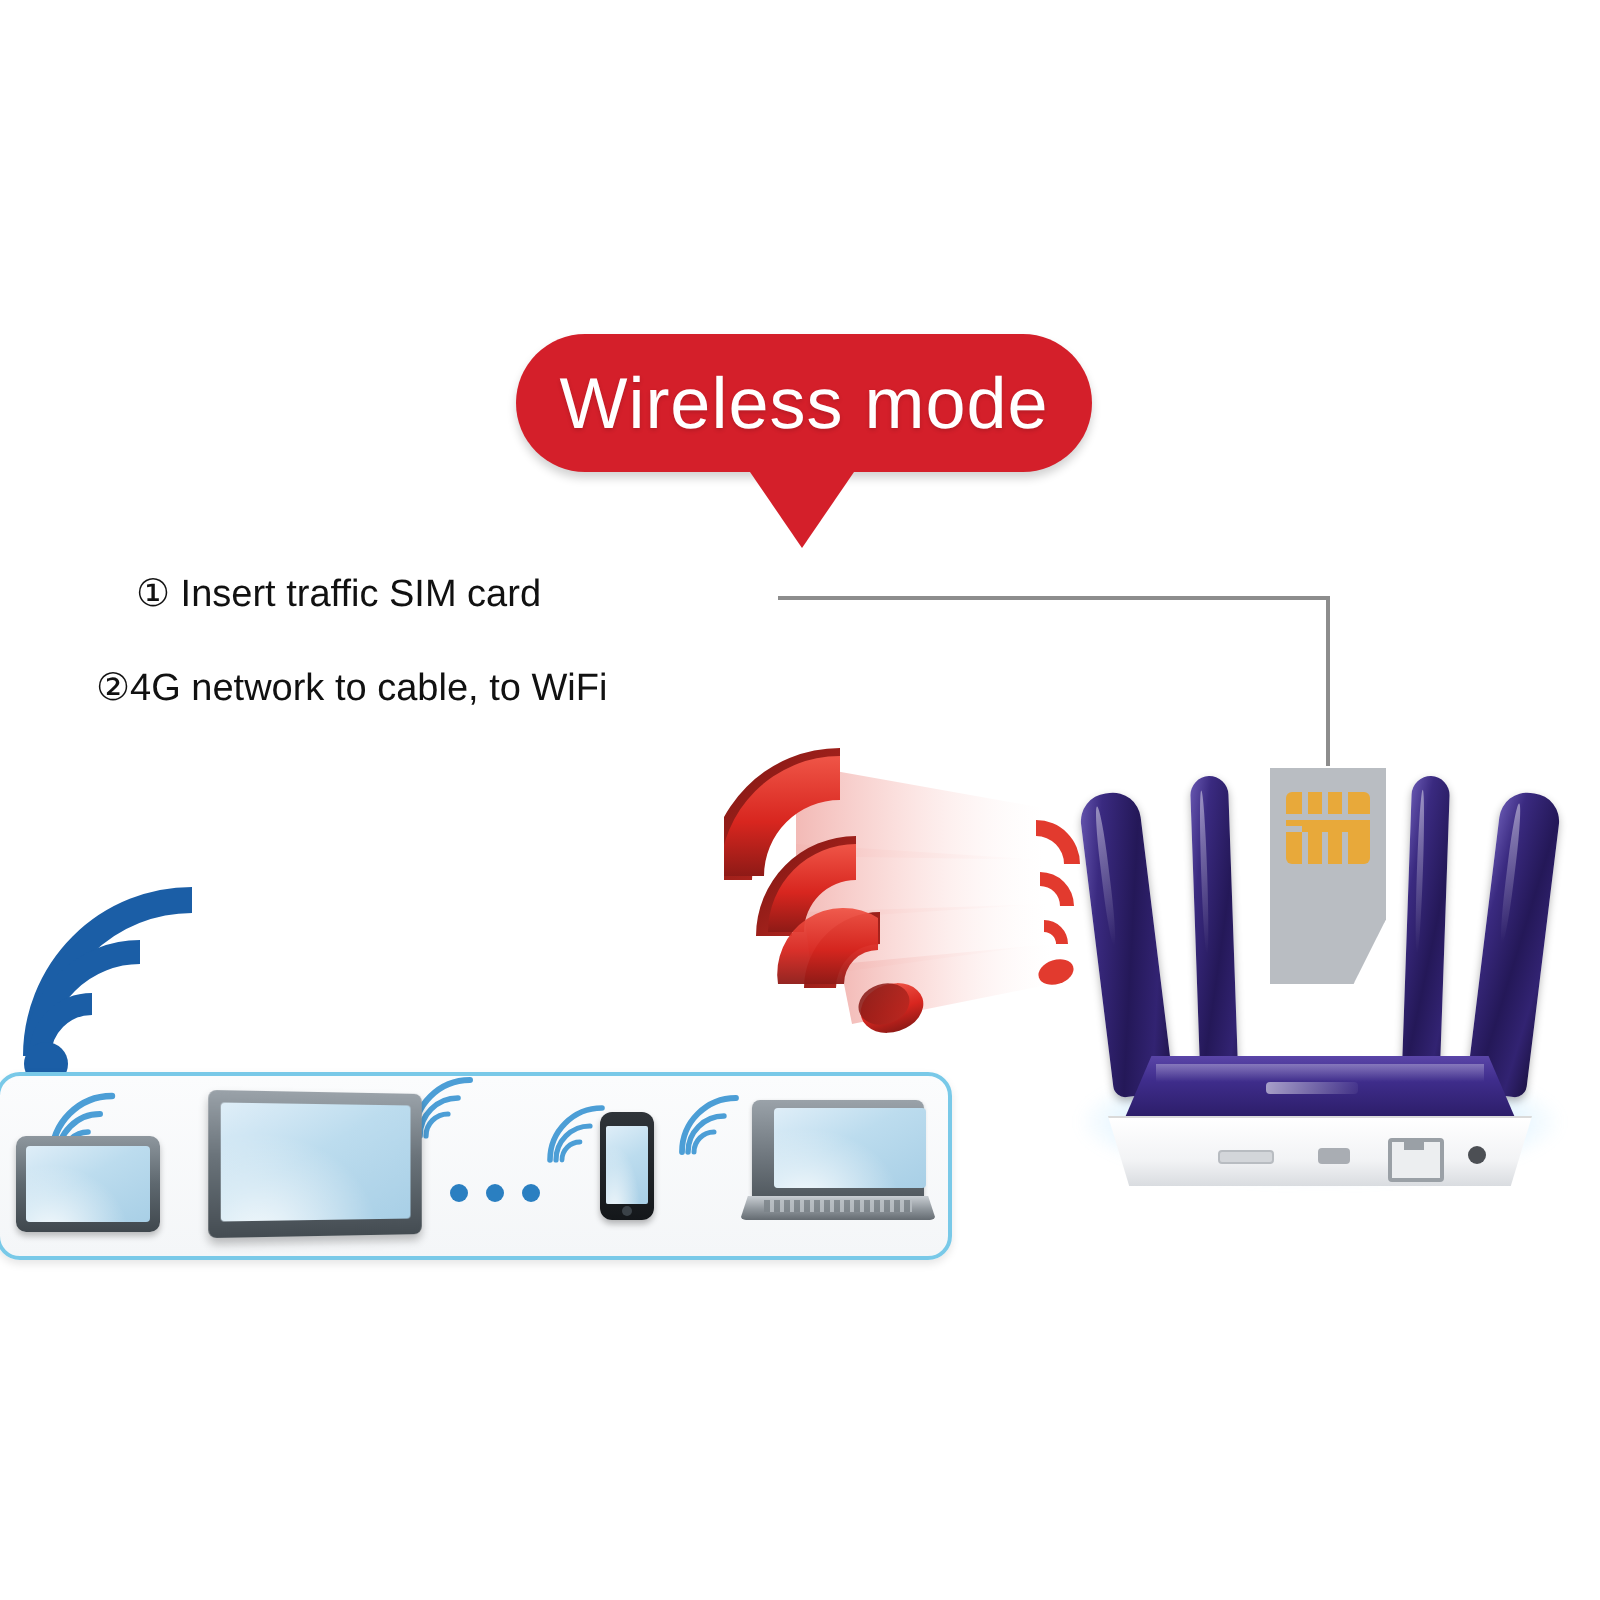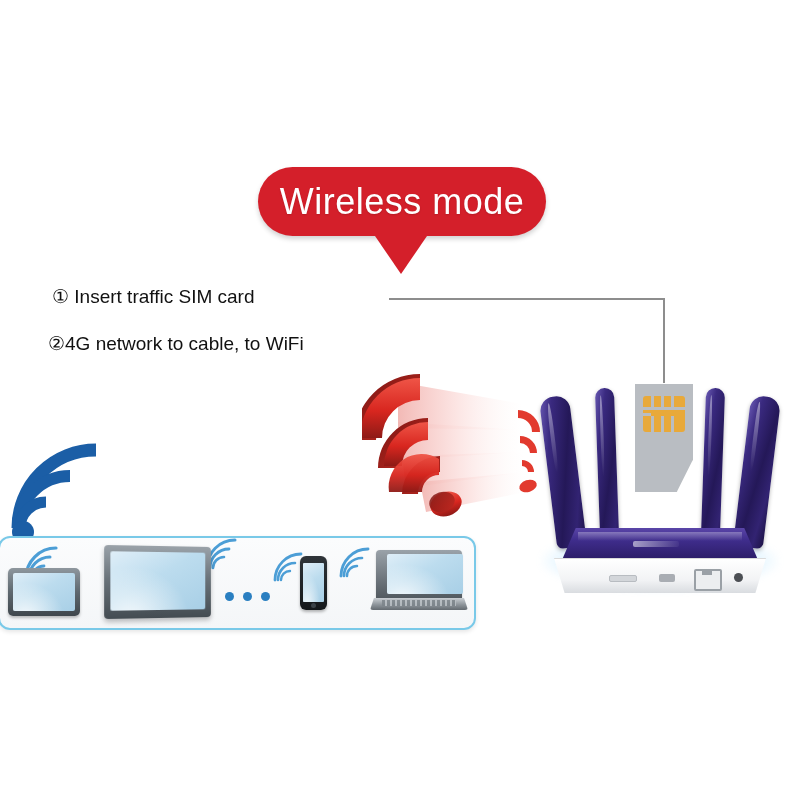--- a/index.html
+++ b/index.html
@@ -32,21 +32,21 @@
     width:0;height:0;
     border-left:26px solid transparent;
     border-right:26px solid transparent;
     border-top:38px solid #D41F2A;
   }
 
   
   .step{
     position:absolute;color:#111;font-size:19px;white-space:nowrap;
   }
-  .step-1{left:52px;top:285px;}
+  .step-1{left:68px;top:285px;}
   .step-2{left:48px;top:332px;}
 
   
   .leader-h{
     position:absolute;left:389px;top:298px;width:276px;height:2px;background:#8d8d8d;
   }
   .leader-v{
     position:absolute;left:663px;top:298px;width:2px;height:85px;background:#8d8d8d;
   }
 

